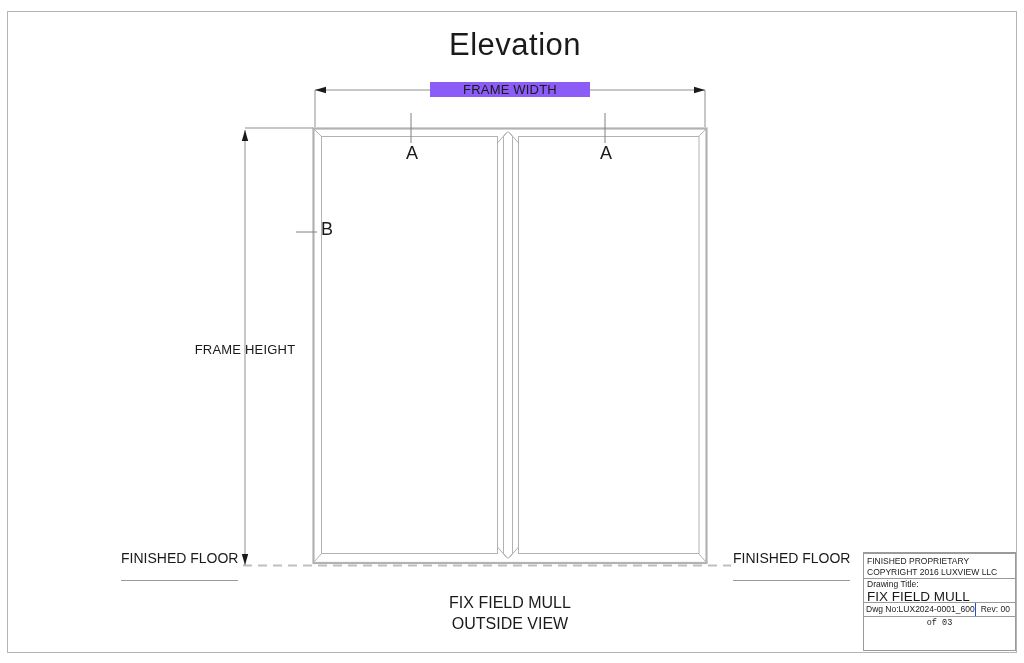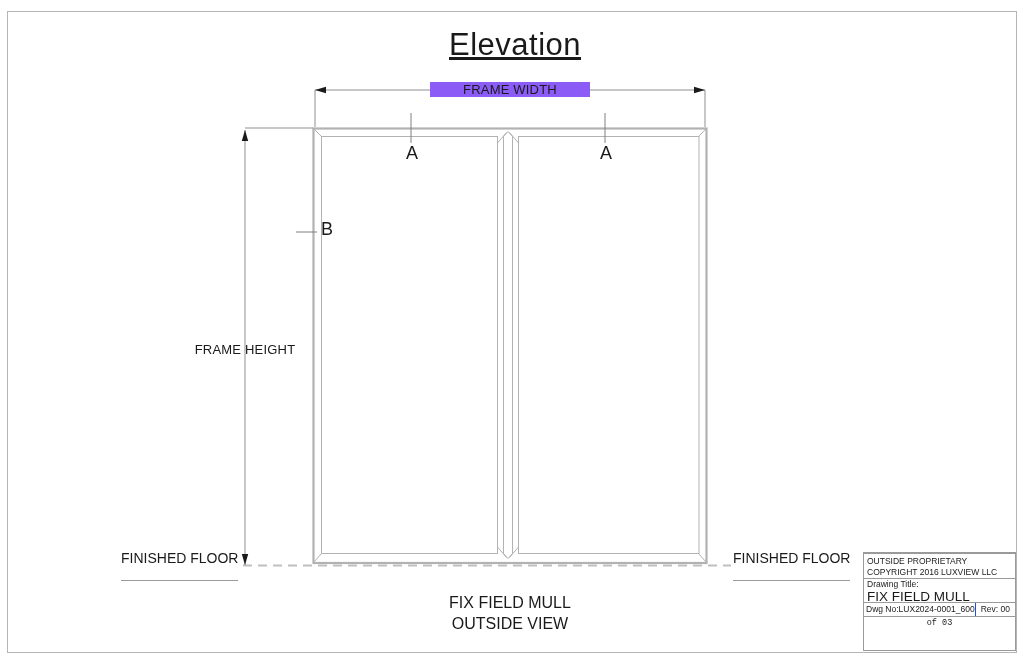--- a/index.html
+++ b/index.html
@@ -2,21 +2,21 @@
 <html><head>
 <meta charset="utf-8">
 <style>
   html,body{margin:0;padding:0;background:#ffffff;}
   body{width:1024px;height:663px;position:relative;overflow:hidden;
        font-family:"Liberation Sans", sans-serif;color:#1a1a1a;}
   .abs{position:absolute;}
   .page-border{left:7px;top:11px;width:1008px;height:640px;border:1px solid #b5b5b5;}
   .linework{left:0;top:0;width:1024px;height:663px;}
   .drawing-title{left:420px;top:27px;width:190px;text-align:center;
-                 font-size:31px;letter-spacing:0.5px;text-decoration:underline;}
+                 font-size:31px;letter-spacing:0.5px;}
   .dim-label{font-size:13px;letter-spacing:0.2px;white-space:nowrap;}
   .fw-label{left:430px;top:82px;width:160px;text-align:center;background:#8b5cf6;}
   .fh-label{left:192px;top:342px;width:106px;text-align:center;}
   .section-label{font-size:18px;}
   .label-a1{left:401px;top:143px;width:22px;text-align:center;}
   .label-a2{left:595px;top:143px;width:22px;text-align:center;}
   .label-b{left:321px;top:219px;width:22px;}
   .floor-label{top:550px;font-size:14px;white-space:nowrap;
                border-bottom:1px solid #9a9a9a;padding-bottom:14px;}
   .floor-left{left:121px;}
@@ -98,21 +98,21 @@
 <div class="abs floor-label floor-left">FINISHED FLOOR</div>
 <div class="abs floor-label floor-right">FINISHED FLOOR</div>
 
 <div class="abs caption">
   <div>FIX FIELD MULL</div>
   <div>OUTSIDE VIEW</div>
 </div>
 
 <div class="abs title-block">
   <div class="tb-row tb-prop">
-    <div>OUTSIDE PROPRIETARY</div>
+    <div>FINISHED PROPRIETARY</div>
     <div>COPYRIGHT 2016 LUXVIEW LLC</div>
   </div>
   <div class="tb-row tb-title">
     <div>Drawing Title:</div>
     <div class="big">FIX FIELD MULL</div>
   </div>
   <div class="tb-row tb-dwg">
     <div class="no">Dwg No:LUX2024-0001_600</div>
     <div class="rev">Rev: 00</div>
   </div>

